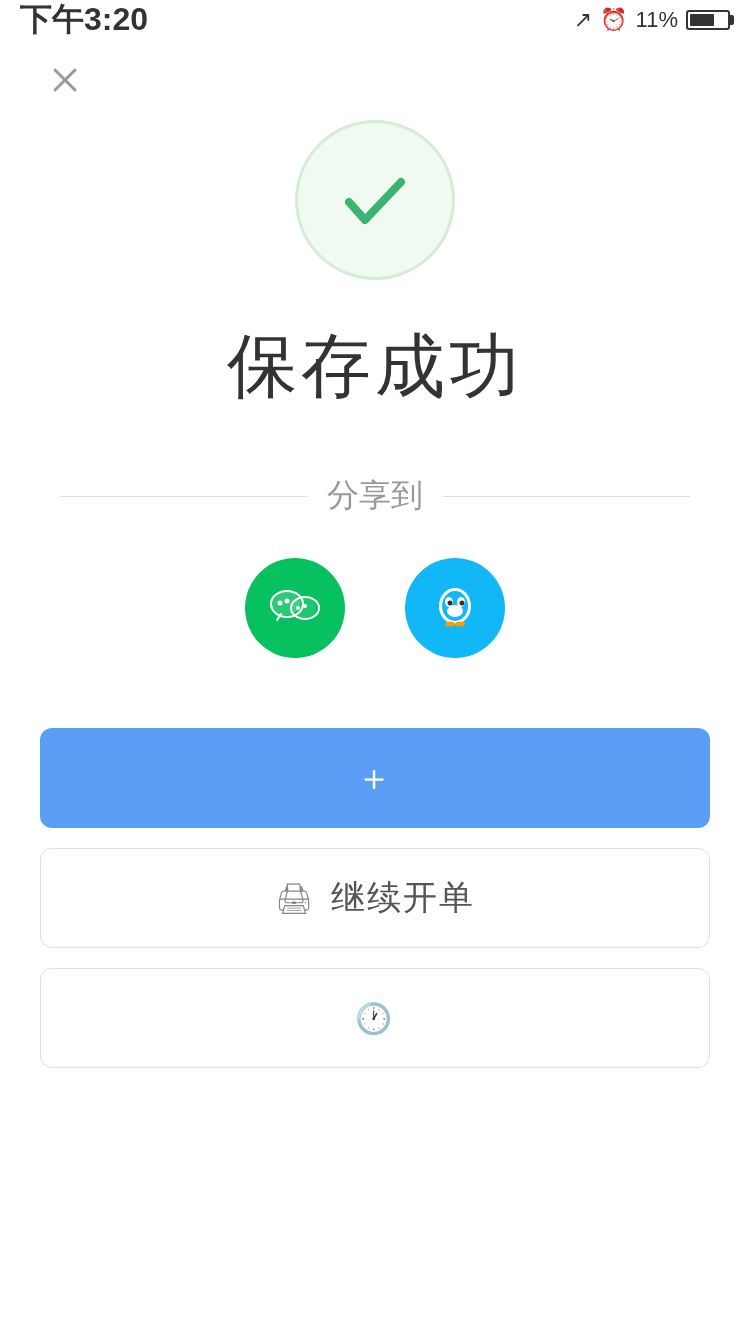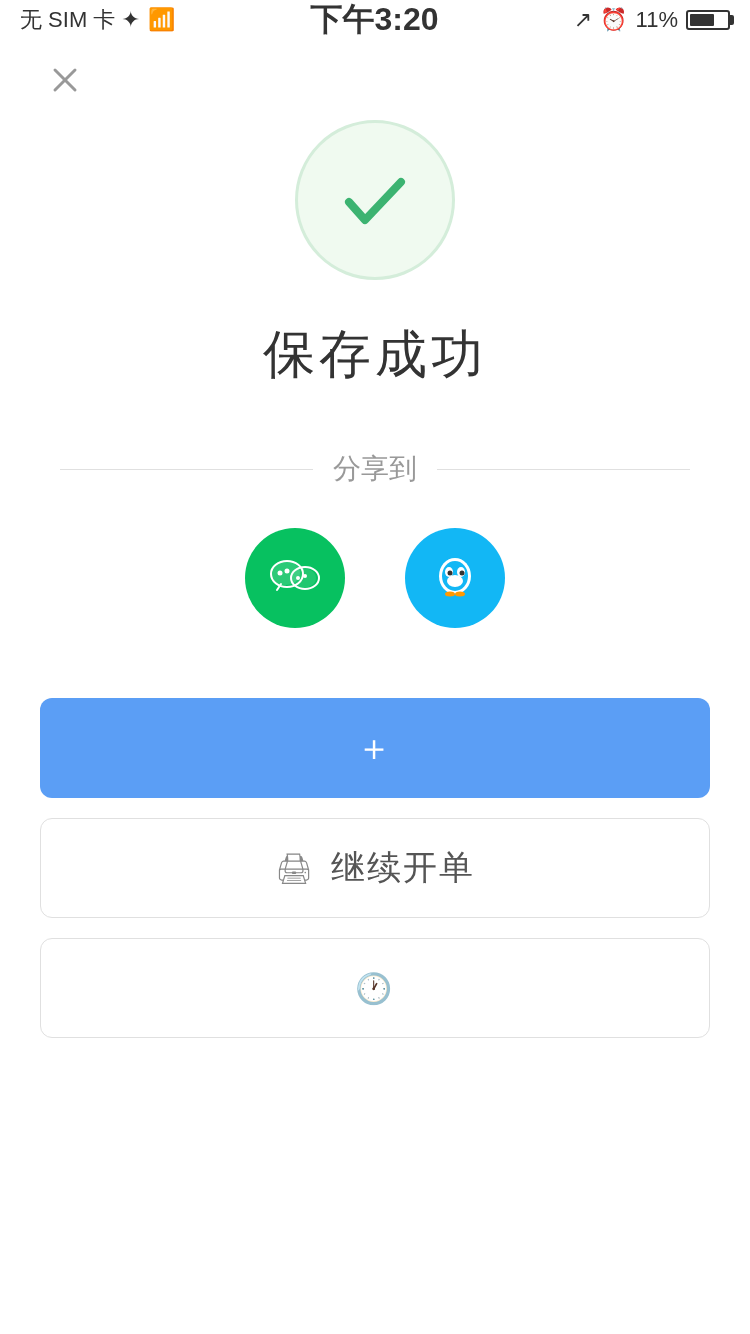--- a/index.html
+++ b/index.html
@@ -127,21 +127,21 @@
       margin-bottom: 40px;
     }
 
     .checkmark {
       width: 80px;
       height: 80px;
     }
 
     
     .success-title {
-      font-size: 52px;
+      font-size: 70px;
       font-weight: 400;
       color: #333333;
       margin-bottom: 60px;
       letter-spacing: 4px;
     }
 
     
     .share-divider {
       width: 100%;
       display: flex;
@@ -150,21 +150,21 @@
       margin-bottom: 40px;
     }
 
     .divider-line {
       flex: 1;
       height: 1px;
       background: #e0e0e0;
     }
 
     .divider-label {
-      font-size: 28px;
+      font-size: 32px;
       color: #999999;
       margin: 0 20px;
     }
 
     
     .share-icons {
       display: flex;
       gap: 60px;
       margin-bottom: 70px;
     }
@@ -235,24 +235,20 @@
 
     .btn-primary .btn-icon {
       color: #ffffff;
       font-size: 36px;
     }
   </style>
 </head>
 <body>
 
 <div class="status-bar">
-  <div class="status-left">
-    <span>无 SIM 卡 ✦</span>
-    <span class="wifi-icon">📶</span>
-  </div>
   <div class="status-center">下午3:20</div>
   <div class="status-right">
     <span>↗</span>
     <span>⏰</span>
     <span>11%</span>
     <div class="battery-bar">
       <div class="battery-fill"></div>
     </div>
   </div>
 </div>

